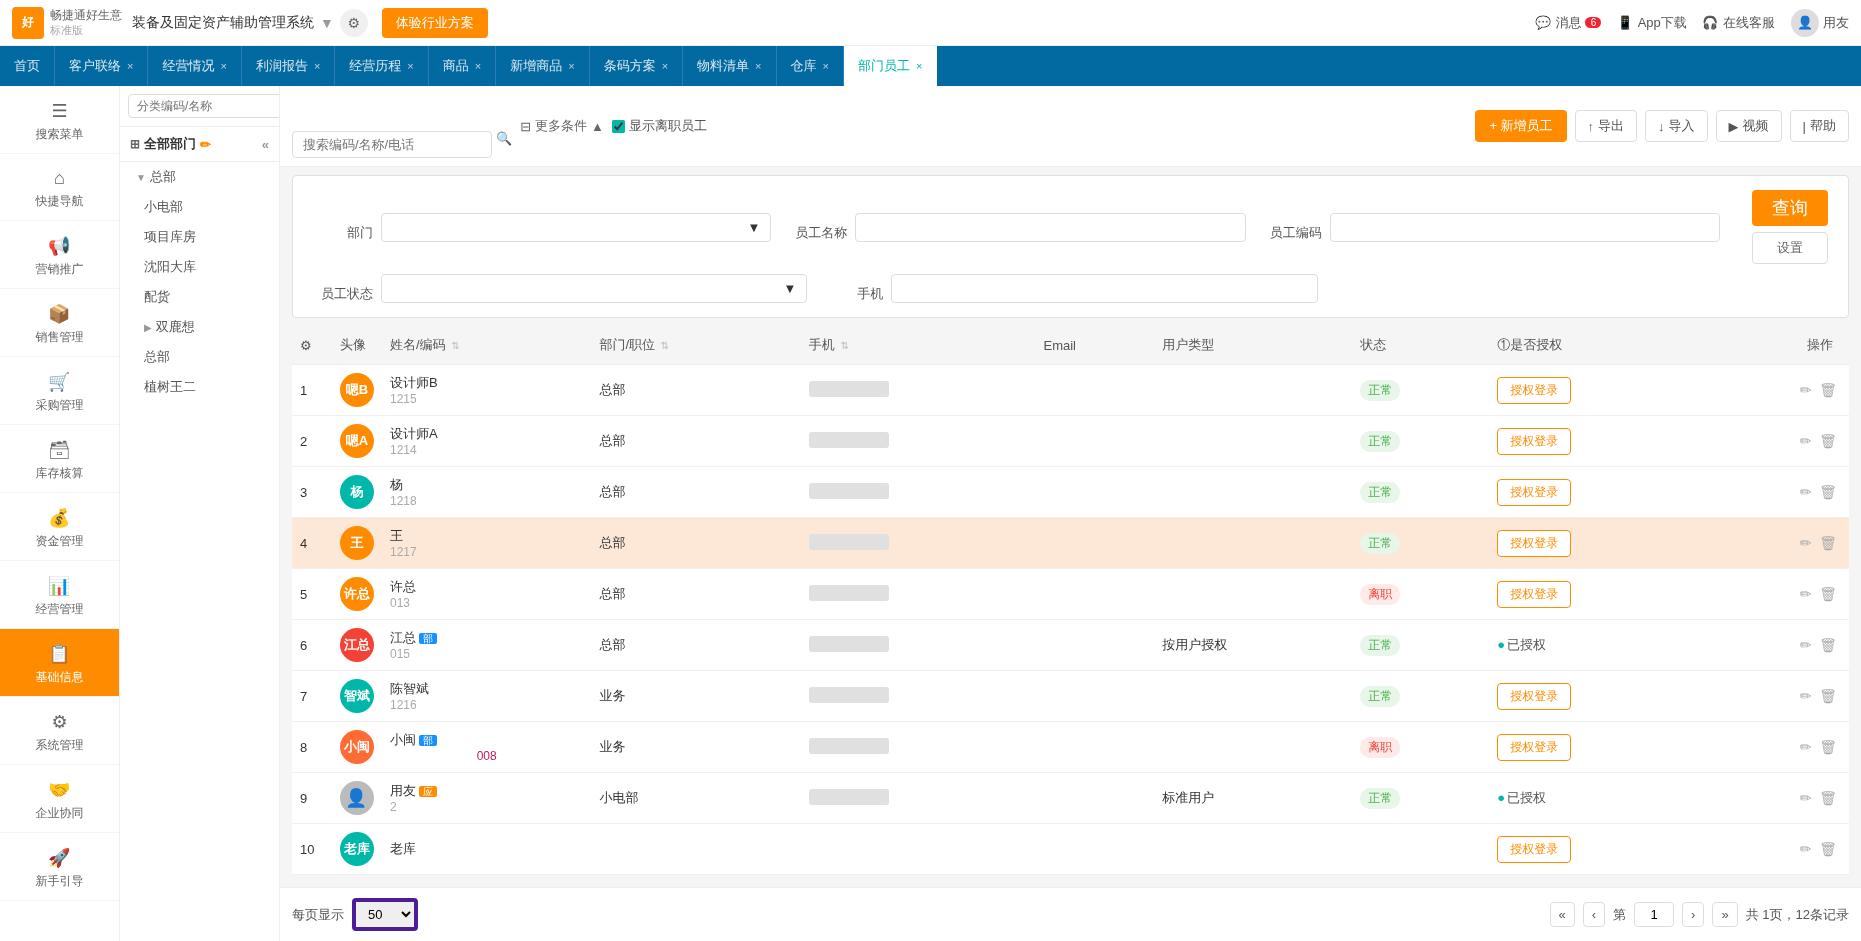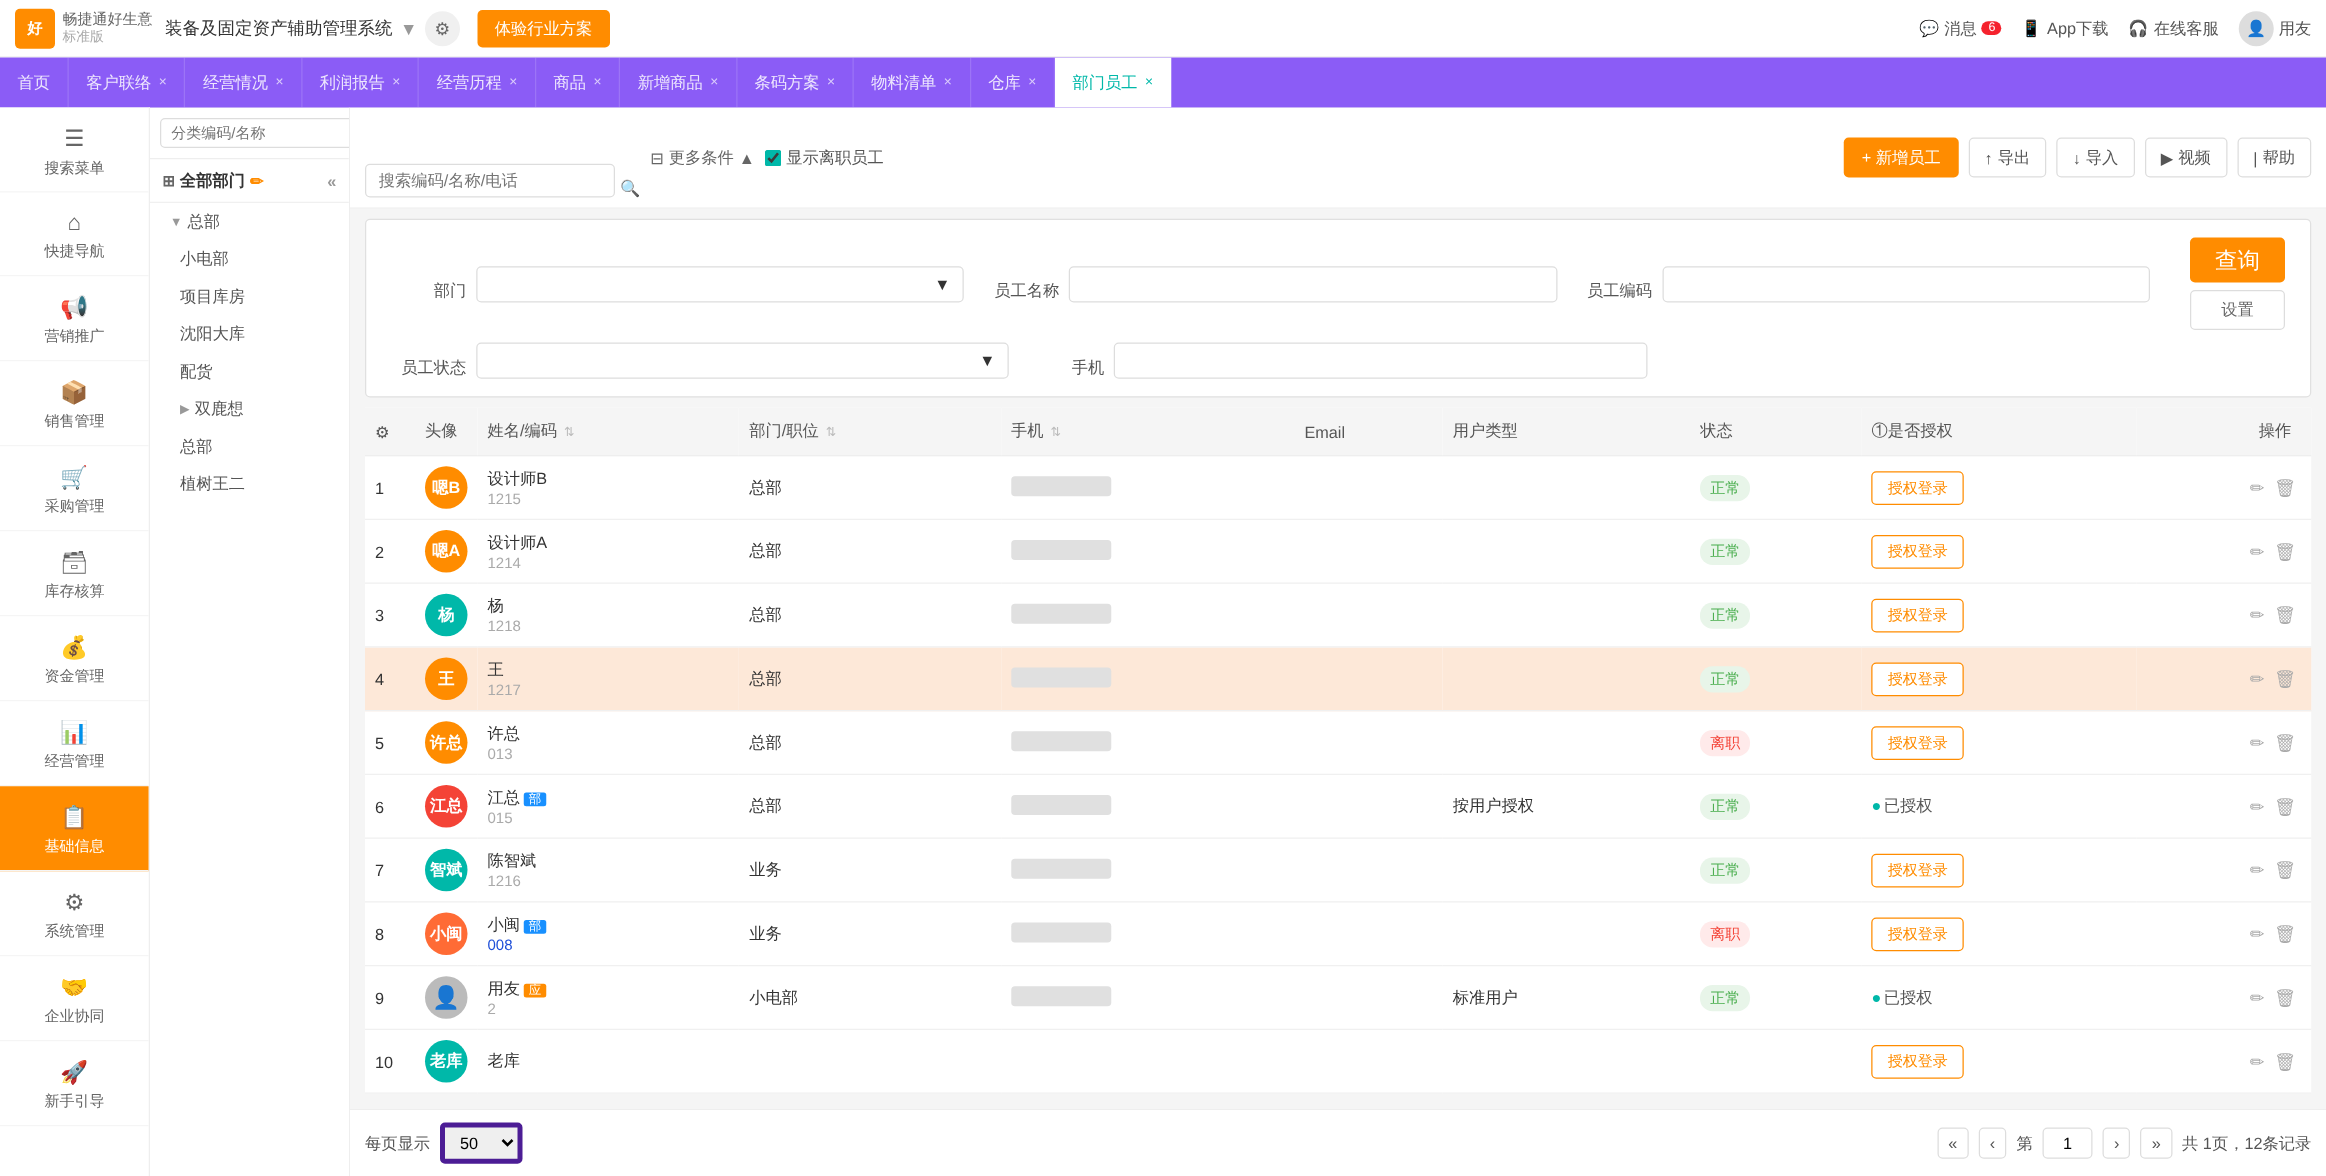--- a/index.html
+++ b/index.html
@@ -13,21 +13,21 @@
     .system-title { flex: 1; display: flex; align-items: center; gap: 6px; font-size: 14px; color: #333; font-weight: 500; }
     .title-dropdown { cursor: pointer; color: #999; }
     .settings-btn { width: 28px; height: 28px; border-radius: 50%; background: #f0f0f0; display: flex; align-items: center; justify-content: center; cursor: pointer; color: #666; }
     .experience-btn { background: #ff8c00; color: #fff; border: none; padding: 6px 14px; border-radius: 4px; font-size: 13px; cursor: pointer; margin-left: 8px; }
     .top-right { display: flex; align-items: center; gap: 16px; margin-left: auto; }
     .top-right-item { display: flex; align-items: center; gap: 4px; cursor: pointer; color: #555; font-size: 13px; }
     .badge { background: #f5222d; color: #fff; border-radius: 10px; padding: 0 5px; font-size: 10px; min-width: 16px; text-align: center; }
     .user-avatar { width: 28px; height: 28px; border-radius: 50%; background: #ddd; display: flex; align-items: center; justify-content: center; color: #999; }
 
     
-    .nav-tabs { background: #8b5cf6; display: flex; align-items: stretch; height: 40px; padding: 0 0 0 0; overflow: hidden; }
+    .nav-tabs { background: #0369a1; display: flex; align-items: stretch; height: 40px; padding: 0 0 0 0; overflow: hidden; }
     .nav-tab { display: flex; align-items: center; padding: 0 14px; color: rgba(255,255,255,0.85); font-size: 13px; cursor: pointer; border-right: 1px solid rgba(255,255,255,0.15); white-space: nowrap; gap: 4px; }
     .nav-tab.active { background: #fff; color: #00b8a9; font-weight: 500; }
     .nav-tab .close-x { font-size: 11px; color: rgba(255,255,255,0.7); margin-left: 2px; }
     .nav-tab.active .close-x { color: #00b8a9; }
 
     
     .main-layout { display: flex; height: calc(100vh - 86px); }
 
     
     .sidebar { width: 120px; background: #fff; border-right: 1px solid #eee; display: flex; flex-direction: column; overflow-y: auto; flex-shrink: 0; }
@@ -47,21 +47,21 @@
     .tree-header .collapse-icon { margin-left: auto; color: #999; cursor: pointer; }
     .tree-node { padding: 6px 10px 6px 16px; font-size: 13px; cursor: pointer; display: flex; align-items: center; gap: 4px; color: #555; }
     .tree-node.indent1 { padding-left: 24px; }
     .tree-node .arrow { font-size: 10px; color: #999; }
 
     
     .main-panel { flex: 1; display: flex; flex-direction: column; overflow: hidden; }
 
     
     .toolbar { background: #fff; padding: 8px 12px; border-bottom: 1px solid #eee; display: flex; align-items: center; gap: 8px; flex-wrap: wrap; }
-    .toolbar-search { display: flex; align-items: flex-end; gap: 4px; margin-top: 37px; }
+    .toolbar-search { display: flex; align-items: flex-start; gap: 4px; margin-top: 37px; }
     .toolbar-search input { border: 1px solid #ddd; border-radius: 4px; padding: 5px 10px; font-size: 13px; width: 200px; outline: none; }
     .toolbar-search .search-icon { color: #999; cursor: pointer; }
     .more-conditions { display: flex; align-items: center; gap: 4px; color: #666; cursor: pointer; font-size: 13px; }
     .show-former { display: flex; align-items: center; gap: 4px; color: #555; cursor: pointer; font-size: 13px; }
     .show-former input[type=checkbox] { accent-color: #00b8a9; }
     .toolbar-right { margin-left: auto; display: flex; align-items: center; gap: 8px; }
     .btn-add { background: #ff8c00; color: #fff; border: none; padding: 7px 14px; border-radius: 4px; font-size: 13px; cursor: pointer; display: flex; align-items: center; gap: 4px; }
     .btn-outline { border: 1px solid #ddd; background: #fff; color: #555; padding: 6px 12px; border-radius: 4px; font-size: 13px; cursor: pointer; display: flex; align-items: center; gap: 4px; }
 
     
@@ -512,21 +512,21 @@
   </tr>
               <tr>
     <td><span>8</span></td>
     <td>
       <div class="avatar-circle" style="background:#ff6b35;">小闽</div>
     </td>
     <td>
       <div>
         <span>小闽</span><span class="tag-blue">部</span>
       </div>
-      <div style="color:#1d4ed8;font-size:12px;">008</div>
+      <div style="color:#be185d;font-size:12px;text-align:center;">008</div>
     </td>
     <td>
       <span>业务</span>
     </td>
     <td><span class="phone-blur"></span></td>
     <td><span></span></td>
     <td><span></span></td>
     <td><span class="status-badge status-leave">离职</span></td>
     <td><button class="btn-auth">授权登录</button></td>
     <td style="text-align:right;padding-right:8px;">

